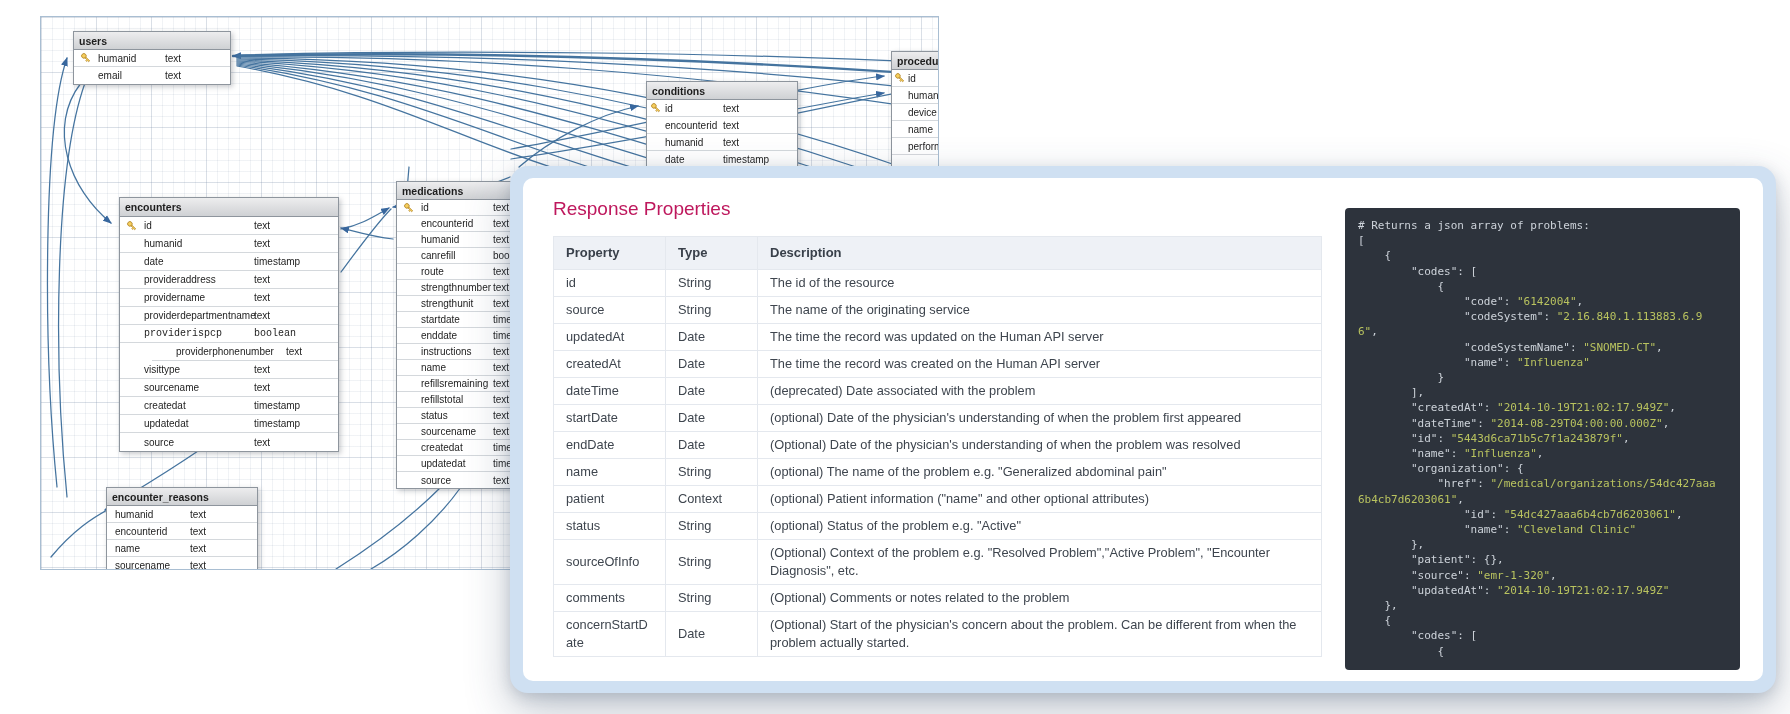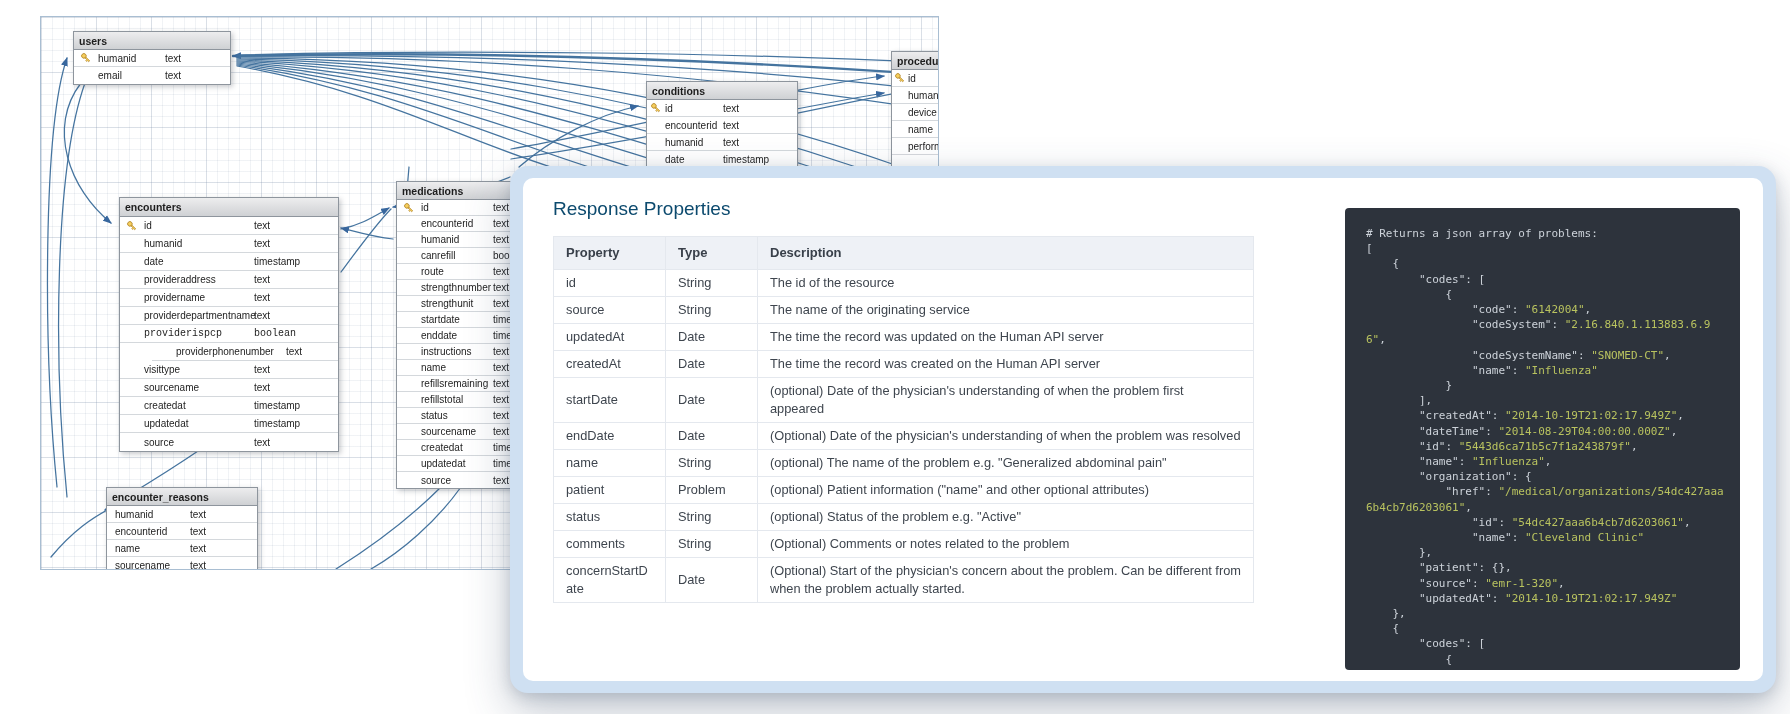--- a/index.html
+++ b/index.html
@@ -28,29 +28,29 @@
   .ertable-row{display:grid;align-items:center;white-space:nowrap;border-bottom:1px solid #d4d8dc}
   .ertable-row:last-child{border-bottom:none}
   .kcell{display:flex;justify-content:center;align-items:center}
 
   
   #panel-frame{position:absolute;left:510px;top:166px;width:1266px;height:527px;z-index:10;
     background:var(--panel_frame);border-radius:18px;
     box-shadow:0 18px 45px rgba(45,65,95,.30), 0 4px 14px rgba(45,65,95,.18);}
   #panel{position:absolute;left:13px;top:12px;width:1240px;height:503px;background:#fff;
     border-radius:10px;overflow:hidden}
-  #panel-title{position:absolute;left:30px;top:20px;font-size:19px;font-weight:500;color:#0c4a6e}
-  #props{position:absolute;left:30px;top:58px;width:701px;border-collapse:collapse;
+  #panel-title{position:absolute;left:30px;top:20px;font-size:19px;font-weight:500;color:#be185d}
+  #props{position:absolute;left:30px;top:58px;width:769px;border-collapse:collapse;
     font-size:12.8px;color:#3e454e;table-layout:fixed}
   #props th,#props td{border:1px solid var(--table_border);padding:4px 12px;text-align:left;
     vertical-align:middle;line-height:18px;word-wrap:break-word}
   #props th{background:var(--table_header_bg);font-weight:700;color:#39404a;padding:7px 12px;font-size:13px}
   #codeblk{position:absolute;left:822px;top:30px;width:395px;height:462px;box-sizing:border-box;
     background:var(--code_bg);border-radius:4px;padding:10px 13px;overflow:hidden}
-  #codeblk pre{margin:8px;font-family:"DejaVu Sans Mono",monospace;font-size:11px;
+  #codeblk pre{margin:0;font-family:"DejaVu Sans Mono",monospace;font-size:11px;
     line-height:15.2px;white-space:pre;color:var(--code_plain)}
   .cv{color:var(--code_value)}
 </style>
 </head>
 <body>
 
 <div id="diagram">
   <svg id="edges" width="897" height="552">
     <defs>
       <marker id="arr" markerWidth="9" markerHeight="7" refX="8" refY="3.5" orient="auto" markerUnits="userSpaceOnUse">
@@ -407,43 +407,53 @@
             <td>updatedAt</td>
             <td>Date</td>
             <td>The time the record was updated on the Human API server</td>
           </tr>
           <tr>
             <td>createdAt</td>
             <td>Date</td>
             <td>The time the record was created on the Human API server</td>
           </tr>
           <tr>
+            <td>dateTime</td>
+            <td>Date</td>
+            <td>(deprecated) Date associated with the problem</td>
+          </tr>
+          <tr>
             <td>startDate</td>
             <td>Date</td>
             <td>(optional) Date of the physician's understanding of when the problem first appeared</td>
           </tr>
           <tr>
             <td>endDate</td>
             <td>Date</td>
             <td>(Optional) Date of the physician's understanding of when the problem was resolved</td>
           </tr>
           <tr>
             <td>name</td>
             <td>String</td>
             <td>(optional) The name of the problem e.g. "Generalized abdominal pain"</td>
           </tr>
           <tr>
             <td>patient</td>
-            <td>Problem</td>
+            <td>Context</td>
             <td>(optional) Patient information ("name" and other optional attributes)</td>
           </tr>
           <tr>
             <td>status</td>
             <td>String</td>
             <td>(optional) Status of the problem e.g. "Active"</td>
+          </tr>
+          <tr>
+            <td>sourceOfInfo</td>
+            <td>String</td>
+            <td>(Optional) Context of the problem e.g. "Resolved Problem","Active Problem", "Encounter Diagnosis", etc.</td>
           </tr>
           <tr>
             <td>comments</td>
             <td>String</td>
             <td>(Optional) Comments or notes related to the problem</td>
           </tr>
           <tr>
             <td>concernStartDate</td>
             <td>Date</td>
             <td>(Optional) Start of the physician's concern about the problem. Can be different from when the problem actually started.</td>

